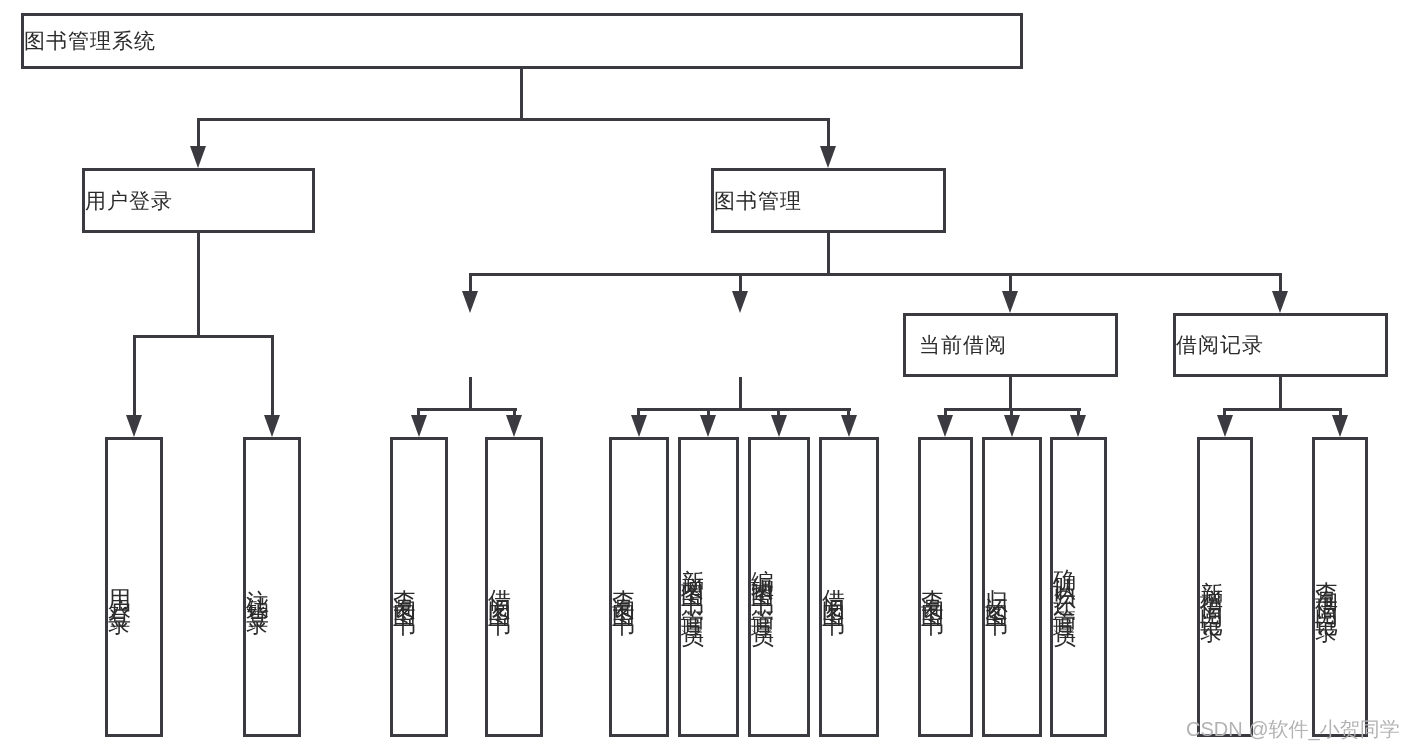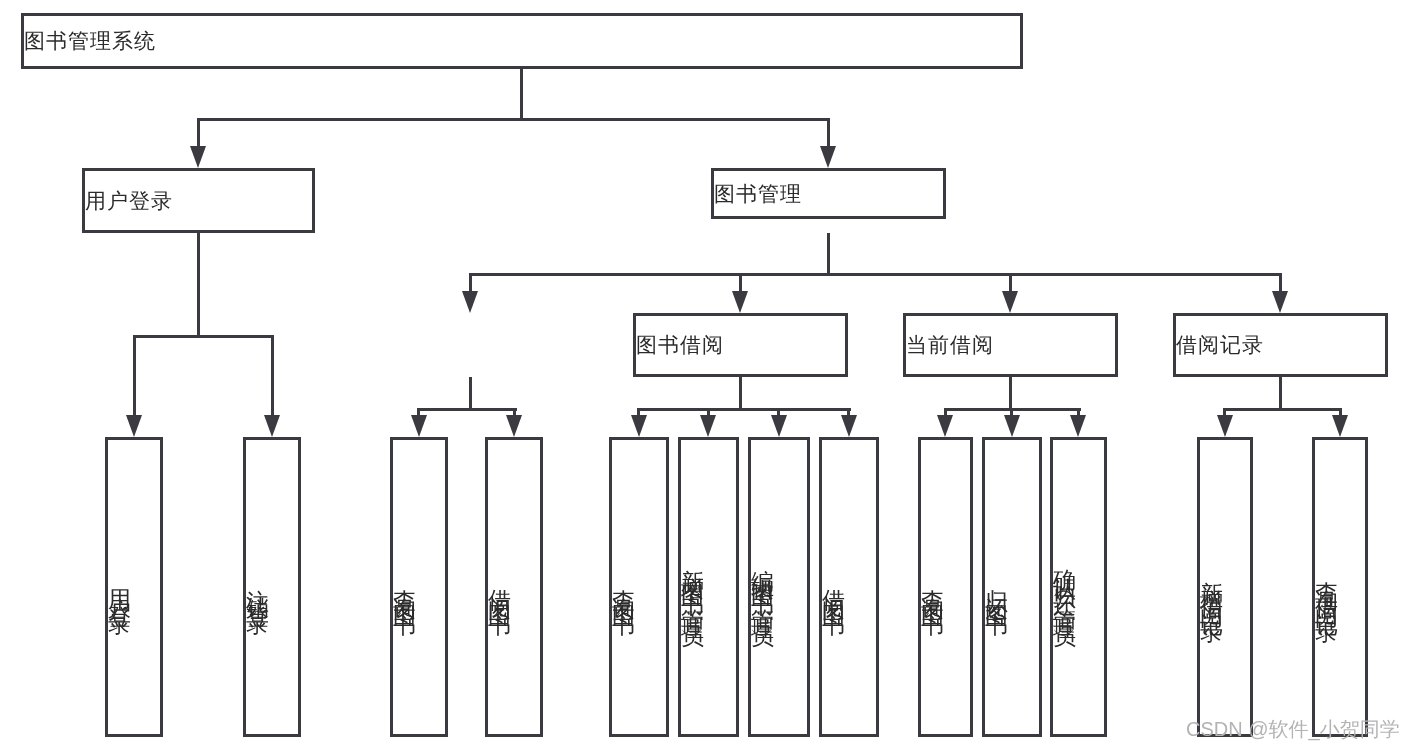--- a/index.html
+++ b/index.html
@@ -39,21 +39,21 @@
   <div class="line" style="left:520px;top:69px;width:3px;height:51px;"></div>
   <div class="line" style="left:197px;top:118px;width:633px;height:3px;"></div>
   <div class="line" style="left:197px;top:118px;width:3px;height:30px;"></div>
   <div class="line" style="left:827px;top:118px;width:3px;height:30px;"></div>
   <div class="arrow" style="left:190px;top:146px;"></div>
   <div class="arrow" style="left:820px;top:146px;"></div>
 
   <div class="box" style="left:82px;top:168px;width:233px;height:65px;">
     <span class="hlabel">用户登录</span>
   </div>
-  <div class="box" style="left:711px;top:168px;width:235px;height:51px;">
+  <div class="box" style="left:711px;top:168px;width:235px;height:65px;">
     <span class="hlabel">图书管理</span>
   </div>
 
   <div class="line" style="left:197px;top:233px;width:3px;height:102px;"></div>
   <div class="line" style="left:133px;top:335px;width:141px;height:3px;"></div>
   <div class="line" style="left:133px;top:335px;width:3px;height:82px;"></div>
   <div class="line" style="left:271px;top:335px;width:3px;height:82px;"></div>
   <div class="arrow" style="left:126px;top:415px;"></div>
   <div class="arrow" style="left:264px;top:415px;"></div>
 
@@ -61,24 +61,21 @@
   <div class="line" style="left:469px;top:273px;width:813px;height:3px;"></div>
   <div class="line" style="left:469px;top:273px;width:3px;height:20px;"></div>
   <div class="line" style="left:739px;top:273px;width:3px;height:20px;"></div>
   <div class="line" style="left:1009px;top:273px;width:3px;height:20px;"></div>
   <div class="line" style="left:1279px;top:273px;width:3px;height:20px;"></div>
   <div class="arrow" style="left:462px;top:291px;"></div>
   <div class="arrow" style="left:732px;top:291px;"></div>
   <div class="arrow" style="left:1002px;top:291px;"></div>
   <div class="arrow" style="left:1272px;top:291px;"></div>
 
-  <div class="box" style="left:633px;top:313px;width:215px;height:64px;">
-    <span class="hlabel">图书借阅</span>
-  </div>
-  <div class="box" style="left:903px;top:313px;width:215px;height:64px;">
+  <div class="box" style="left:903px;top:313px;width:215px;height:64px;padding-left:13px;">
     <span class="hlabel">当前借阅</span>
   </div>
   <div class="box" style="left:1173px;top:313px;width:215px;height:64px;">
     <span class="hlabel">借阅记录</span>
   </div>
 
   <div class="line" style="left:469px;top:377px;width:3px;height:33px;"></div>
   <div class="line" style="left:739px;top:377px;width:3px;height:33px;"></div>
   <div class="line" style="left:1009px;top:377px;width:3px;height:33px;"></div>
   <div class="line" style="left:1279px;top:377px;width:3px;height:33px;"></div>

